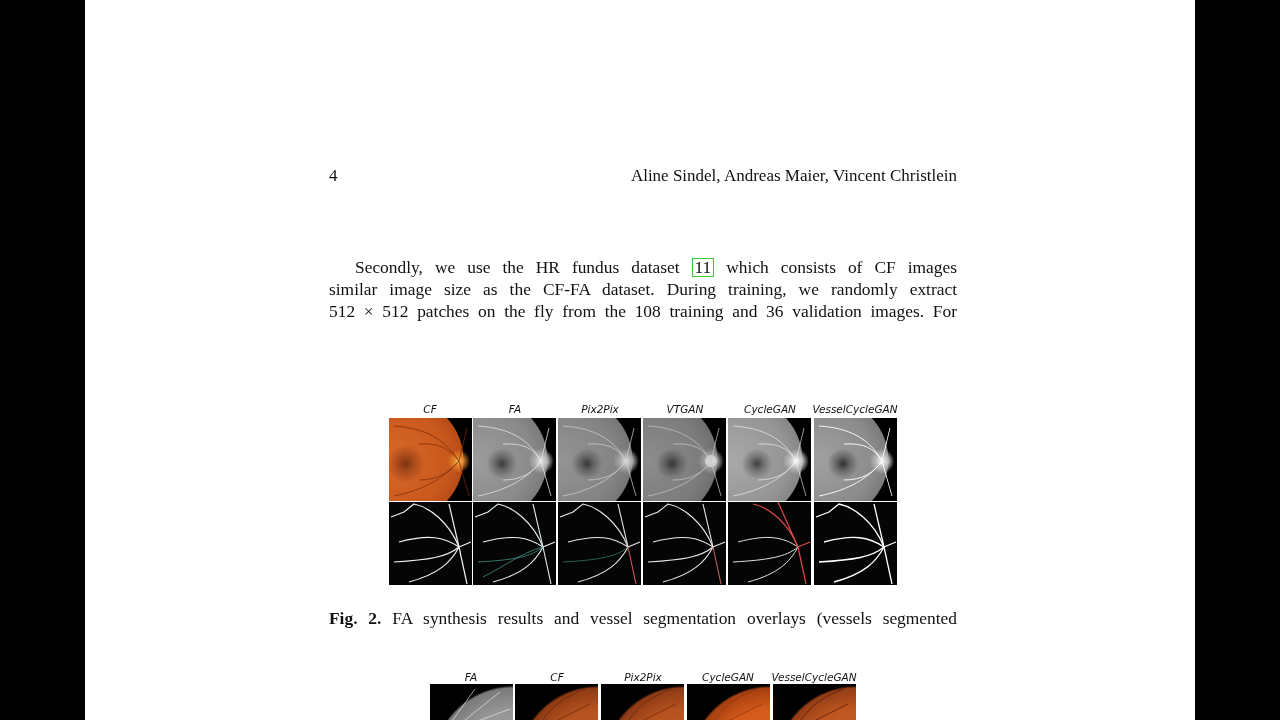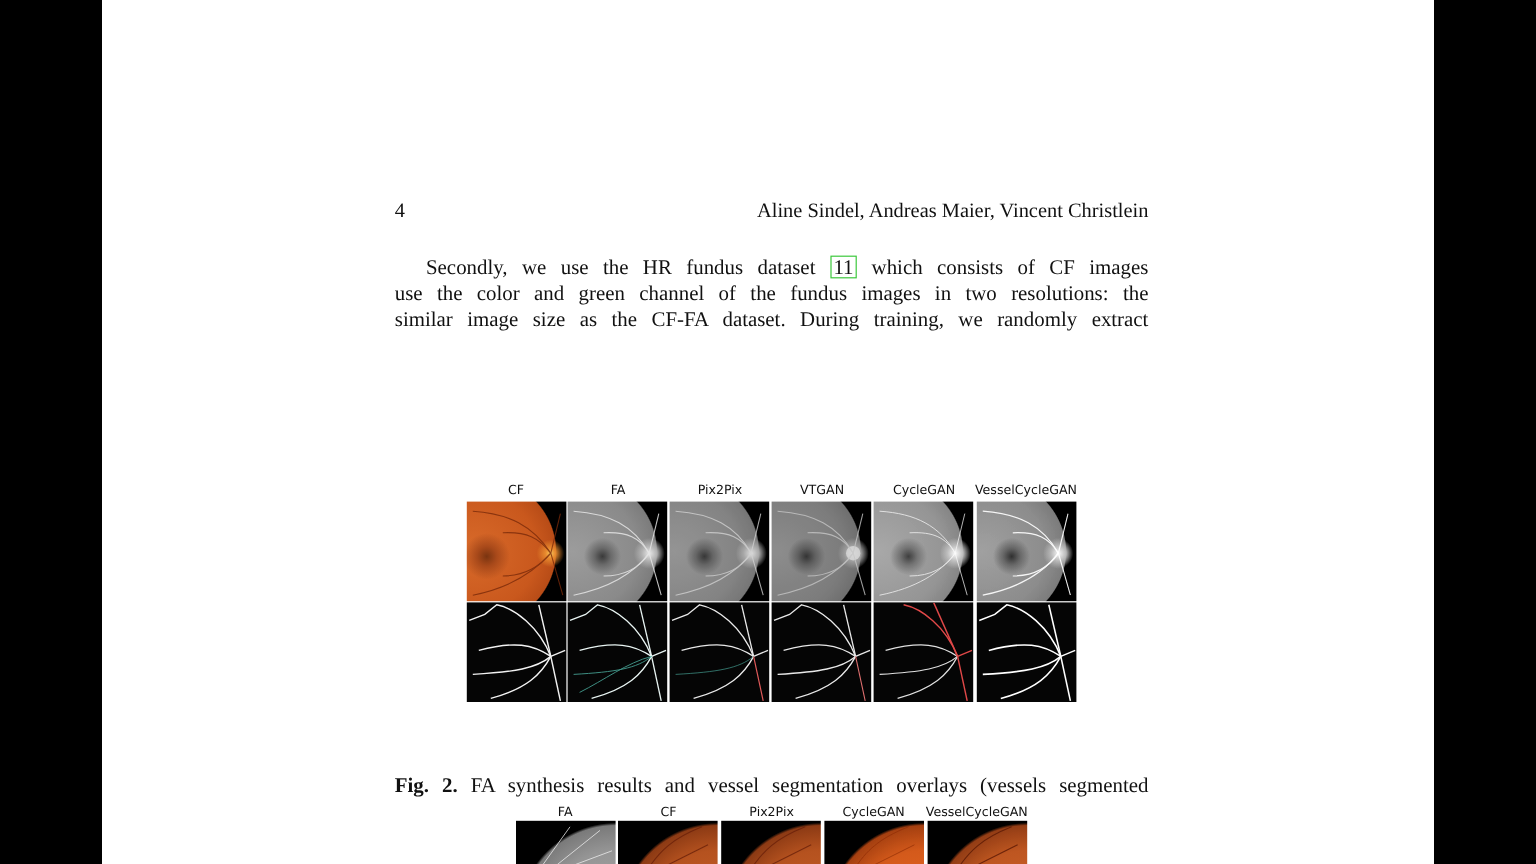--- a/index.html
+++ b/index.html
@@ -15,27 +15,27 @@
   .running-head { position: absolute; top: 166px; left: 244px; width: 628px; height: 22px; font-size: 17px; }
   .page-num { position: absolute; left: 0; top: 0; }
   .authors { position: absolute; right: 0; top: 0; }
 
   .para {
     position: absolute; left: 244px; top: 212px; width: 628px;
     font-size: 17.4px; line-height: 21.8px; text-align: justify;
   }
   .para .line { display: block; text-align: justify; text-align-last: justify; white-space: nowrap; }
   .para .line.last { text-align-last: left; }
-  .para .line.indent { padding-left: 26px; }
+  .para .line.indent { padding-left: 26px; margin-top: 45px; }
   .cite {
     display: inline-block; border: 1.5px solid #3cc83c; padding: 0 2px; line-height: 17px;
   }
 
   .fig { position: absolute; }
-  .fig-label { position: absolute; font-size: 10.5px; text-align: center; width: 84px; }
+  .fig-label { position: absolute; font-size: 10.5px; text-align: center; width: 84px; font-style: italic; }
   .tile { position: absolute; width: 83px; height: 83px; overflow: hidden; background: #000; }
 
   
   .cf-tile {
     background:
       radial-gradient(circle at 84% 52%, #f6c35a 0, #e88a2e 5%, transparent 14%),
       radial-gradient(circle at 20% 55%, #7a3410 0, #a8491a 10%, transparent 24%),
       radial-gradient(ellipse 120% 110% at 5% 50%, #d86a2a 0, #c9581d 55%, #b84c17 70%, #000 71%);
   }
   .cf-tile-sm {
@@ -50,41 +50,41 @@
   }
   .fa-tile-sm {
     background:
       radial-gradient(ellipse 140% 140% at 100% 100%, #a8a8a8 0, #959595 50%, #7a7a7a 68%, #000 70%);
   }
   .seg-tile { background: #050505; }
   .tile svg { position: absolute; left: 0; top: 0; width: 100%; height: 100%; }
 
   .caption {
     position: absolute; left: 244px; top: 608px; width: 628px;
-    font-size: 17.4px; line-height: 21.8px; margin-top: 36px;
+    font-size: 17.4px; line-height: 21.8px;
   }
   .caption .line { display: block; white-space: nowrap; }
   .caption .line.first { text-align: justify; text-align-last: justify; }
   .caption b { font-weight: bold; }
 </style>
 </head>
 <body>
 
 <div class="viewer">
   <div class="page">
 
     <div class="running-head serif">
       <span class="page-num">4</span>
       <span class="authors">Aline Sindel, Andreas Maier, Vincent Christlein</span>
     </div>
 
     <div class="para serif">
       <span class="line indent"><span>Secondly, we use the HR fundus dataset </span><span class="cite">11</span><span> which consists of CF images</span></span>
-      <span class="line">use the color and green channel of the fundus images in two resolutions:  the</span>
       <span class="line">similar image size as the CF-FA dataset. During training, we randomly extract</span>
+      <span class="line">512 × 512 patches on the fly from the 108 training and 36 validation images. For</span>
     </div>
 
     <div class="fig" style="left:0;top:0;width:1110px;height:600px;">
       <span class="fig-label sans" style="left:303px;top:403px;">CF</span>
       <span class="fig-label sans" style="left:388px;top:403px;">FA</span>
       <span class="fig-label sans" style="left:473px;top:403px;">Pix2Pix</span>
       <span class="fig-label sans" style="left:558px;top:403px;">VTGAN</span>
       <span class="fig-label sans" style="left:643px;top:403px;">CycleGAN</span>
       <span class="fig-label sans" style="left:725px;top:403px;width:90px;">VesselCycleGAN</span>
 

